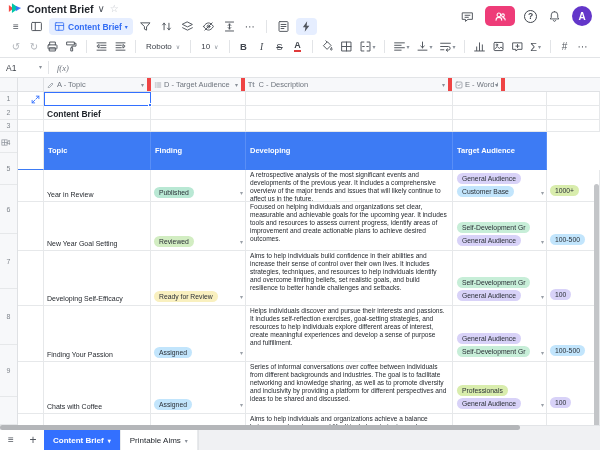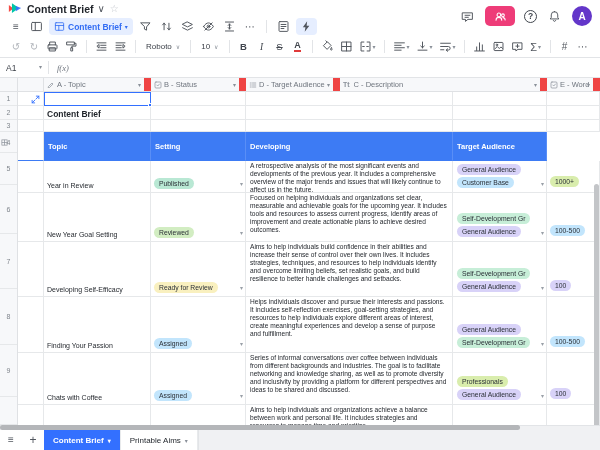--- a/index.html
+++ b/index.html
@@ -45,21 +45,21 @@
 
   
   .formulabar { position:absolute; top:58px; left:0; right:0; height:20px; display:flex; align-items:center; border-bottom:1px solid #e2e4e7; }
   .namebox { width:48px; display:flex; align-items:flex-start; justify-content:space-between; padding:0 6px; font-size:8.5px; color:#3a3f47; }
   .fx { font-size:8.5px; font-style:italic; font-family:"Liberation Serif",serif; color:#6f757e; padding-left:8px; border-left:1px solid #e2e4e7; height:13px; display:flex; align-items:center; }
 
   
   .colheaders { position:absolute; top:78px; left:0; right:0; height:14px; display:flex; background:#f7f8fa; border-bottom:1px solid #dfe1e4; font-size:7.5px; color:#6f757e; }
   .ch-corner { width:18px; border-right:1px solid #dfe1e4; }
   .ch-narrow { width:26px; border-right:1px solid #dfe1e4; }
-  .ch-cell { display:flex; align-items:center; padding:0 3px; border-right:7px solid #ef4444; overflow:hidden; white-space:nowrap; position:relative; }
+  .ch-cell { display:flex; align-items:center; padding:0 3px; border-right:4px solid #ef4444; overflow:hidden; white-space:nowrap; position:relative; }
   .ch-cell .caret { position:absolute; right:3px; }
   .ch-cell .ch-ic { margin-right:2px; flex:none; display:flex; }
   .ch-label { overflow:hidden; white-space:nowrap; }
   svg.mini { width:8px; height:8px; }
   svg.mini path, svg.mini rect { stroke:#8a9099; fill:none; stroke-width:1.4; stroke-linecap:round; stroke-linejoin:round; }
   .tt { font-size:7px; color:#8a9099; font-weight:bold; margin-right:2px; }
 
   
   .gridarea { position:absolute; top:92px; left:0; width:600px; height:333px; overflow:hidden; }
   .gutter { position:absolute; left:0; top:0; width:18px; height:333px; background:#f7f8fa; border-right:1px solid #dfe1e4; }
@@ -338,30 +338,20 @@
     <div class="ch-corner"></div>
     <div class="ch-narrow"></div>
 
   <div class="ch-cell" style="width: 107px;">
     <span class="ch-ic">
           <svg class="mini" viewBox="0 0 16 16">
             <path d="M3 11l7-7 2 2-7 7H3z"></path>
           </svg>
         </span>
     <span class="ch-label">A - Topic</span>
-    <span class="caret">▾</span>
-  </div>
-      <div class="ch-cell" style="width: 95px;">
-    <span class="ch-ic">
-          <svg class="mini" viewBox="0 0 16 16">
-            <rect x="2" y="2" width="12" height="12" rx="2"></rect>
-            <path d="M5.5 8l2 2 3.5-4"></path>
-          </svg>
-        </span>
-    <span class="ch-label">B - Status</span>
     <span class="caret">▾</span>
   </div>
       <div class="ch-cell" style="width: 94px;">
     <span class="ch-ic">
           <svg class="mini" viewBox="0 0 16 16">
             <path d="M2.5 4h2M7 4h6.5M2.5 8h2M7 8h6.5M2.5 12h2M7 12h6.5"></path>
           </svg>
         </span>
     <span class="ch-label">D - Target Audience</span>
     <span class="caret">▾</span>
@@ -420,24 +410,24 @@
         <div class="title-row-text">Content Brief</div>
       </div>
       <div class="srow" style="height:12px">
         <div class="cell w-narrow"></div>
         <div class="cell w-a"></div>
         <div class="cell w-b"></div>
         <div class="cell w-c"></div>
         <div class="cell w-d"></div>
         <div class="cell w-e"></div>
       </div>
-      <div class="srow thead" style="height:29px">
+      <div class="srow thead" style="height:38px">
         <div class="cell w-narrow" style="background:#fff;border-right:1px solid #e6e8ea"></div>
         <div class="cell w-a">Topic</div>
-        <div class="cell w-b">Setting</div>
+        <div class="cell w-b">Finding</div>
         <div class="cell w-c">Developing</div>
         <div class="cell w-d">Target Audience</div>
       </div>
 
       <div class="srow" style="height: 32px;">
     <div class="cell w-narrow"></div>
     <div class="cell w-a topic-cell">
             <span class="topic-text">Year in Review</span>
           </div>
     <div class="cell w-b status-cell">

